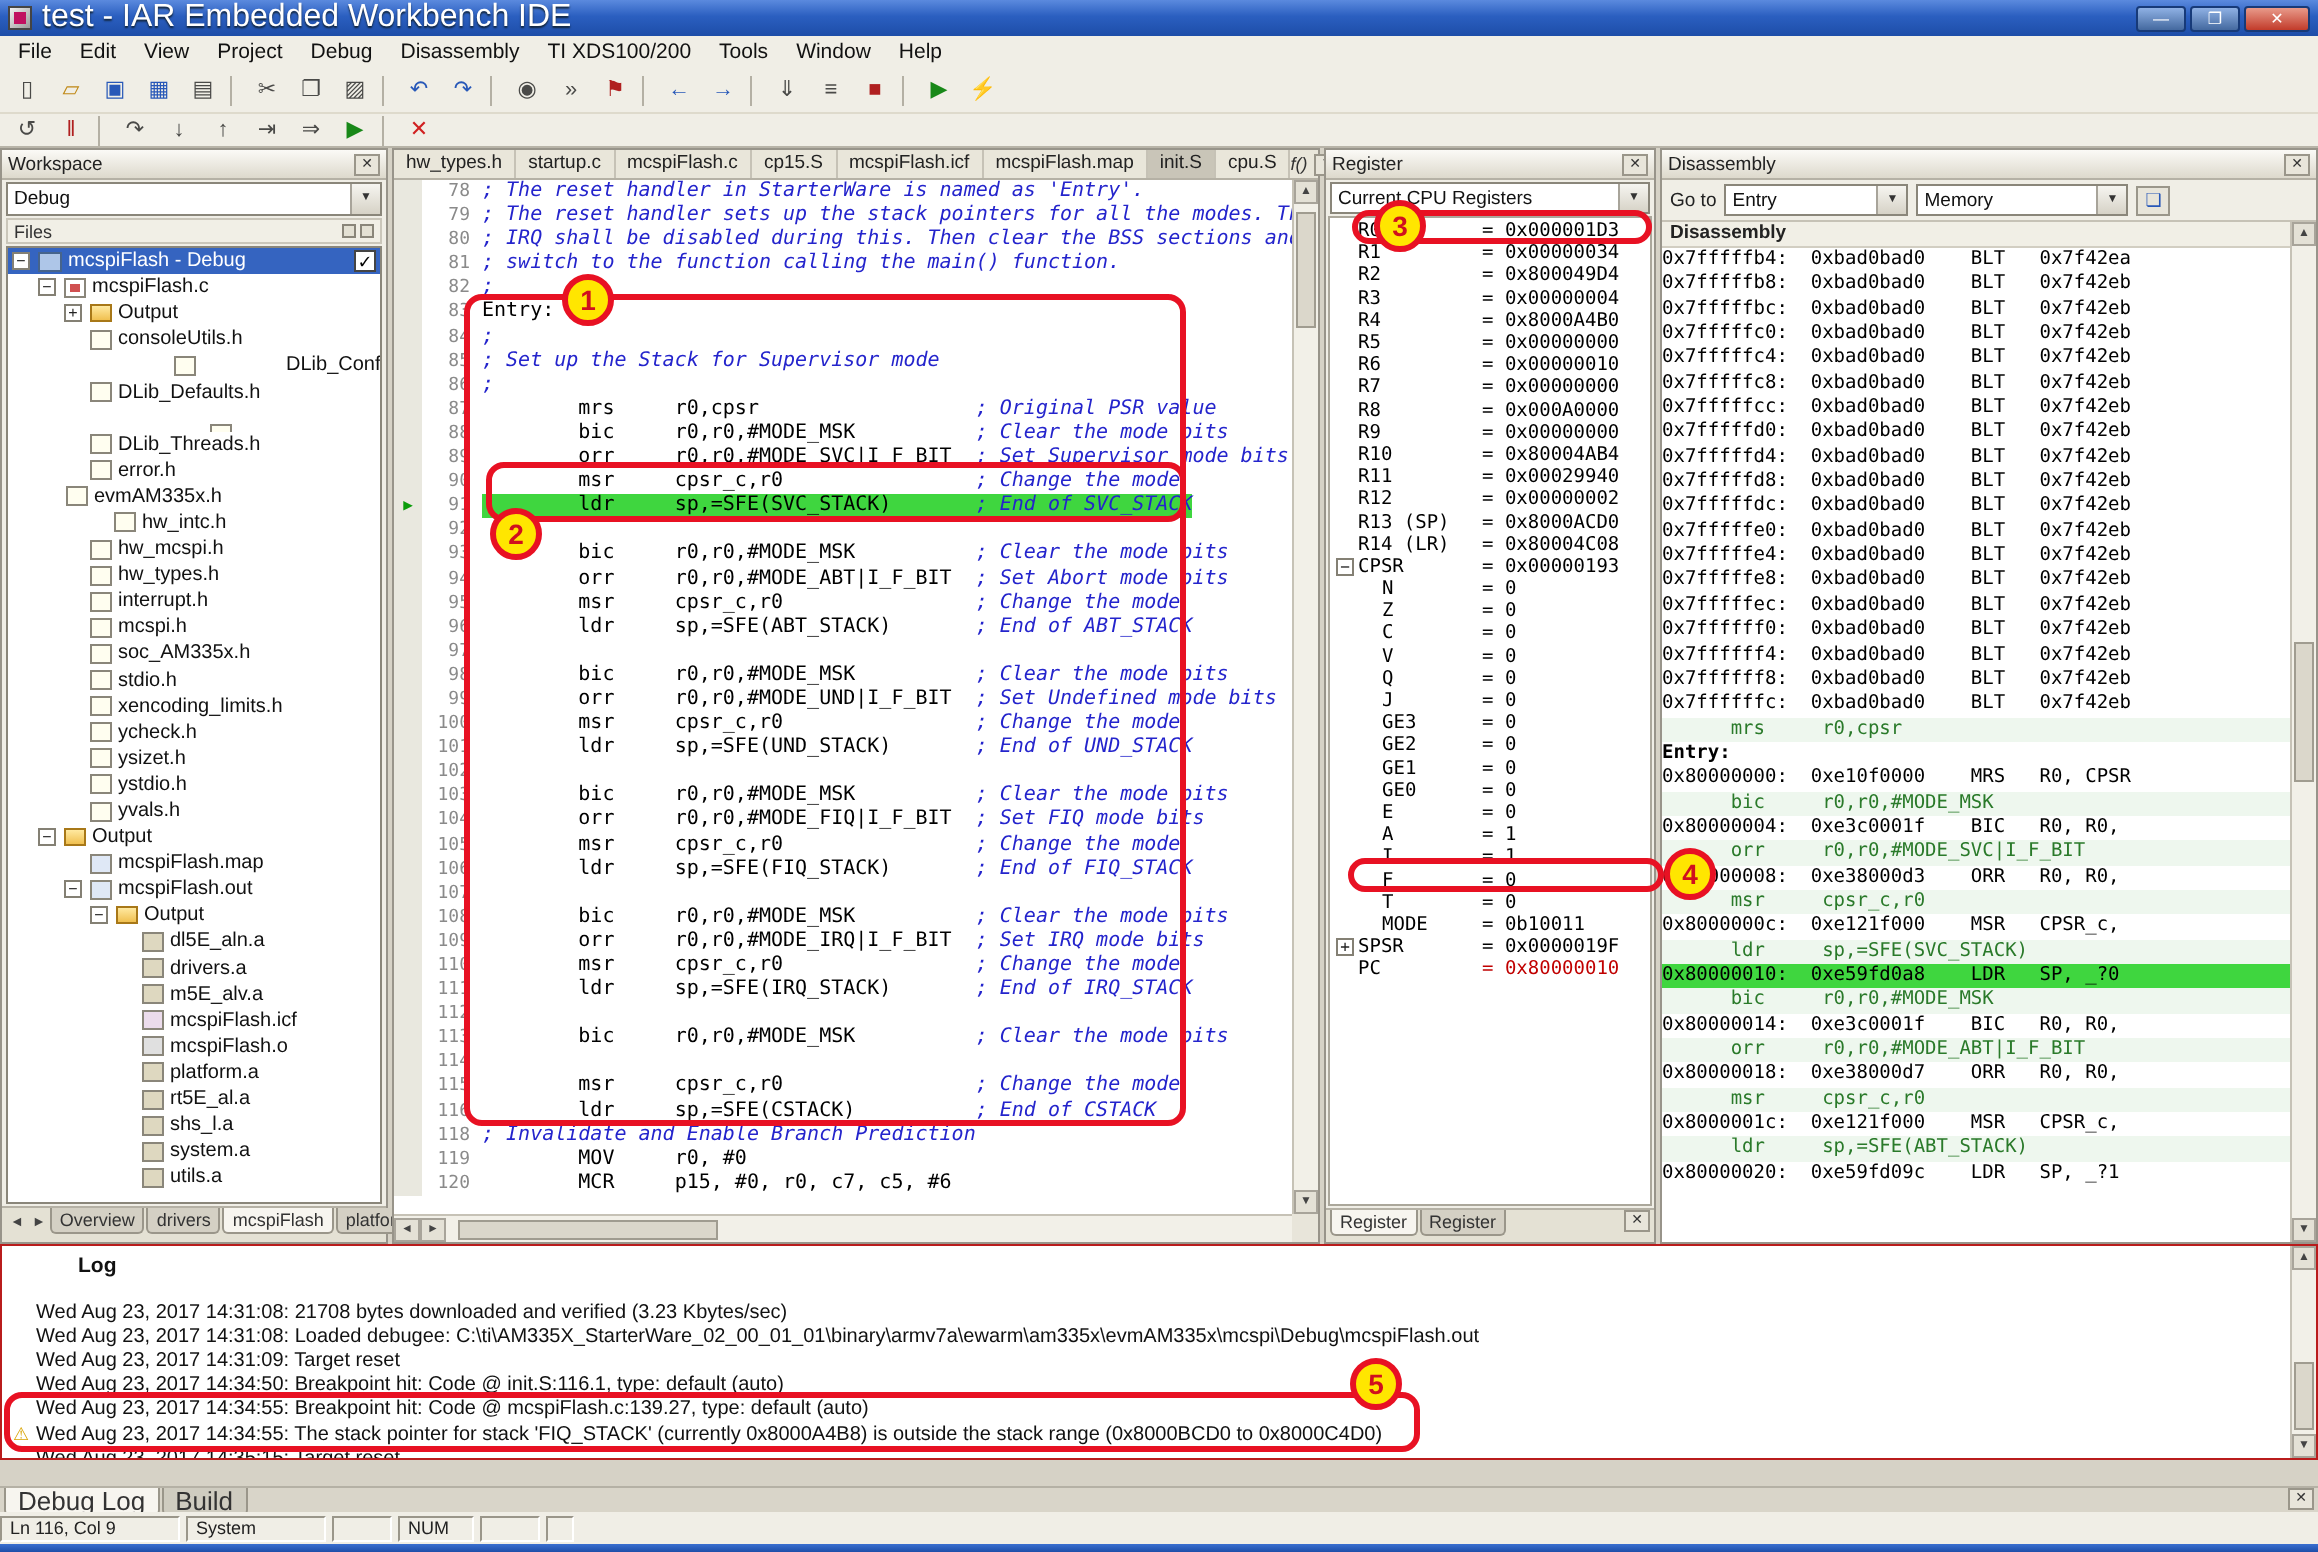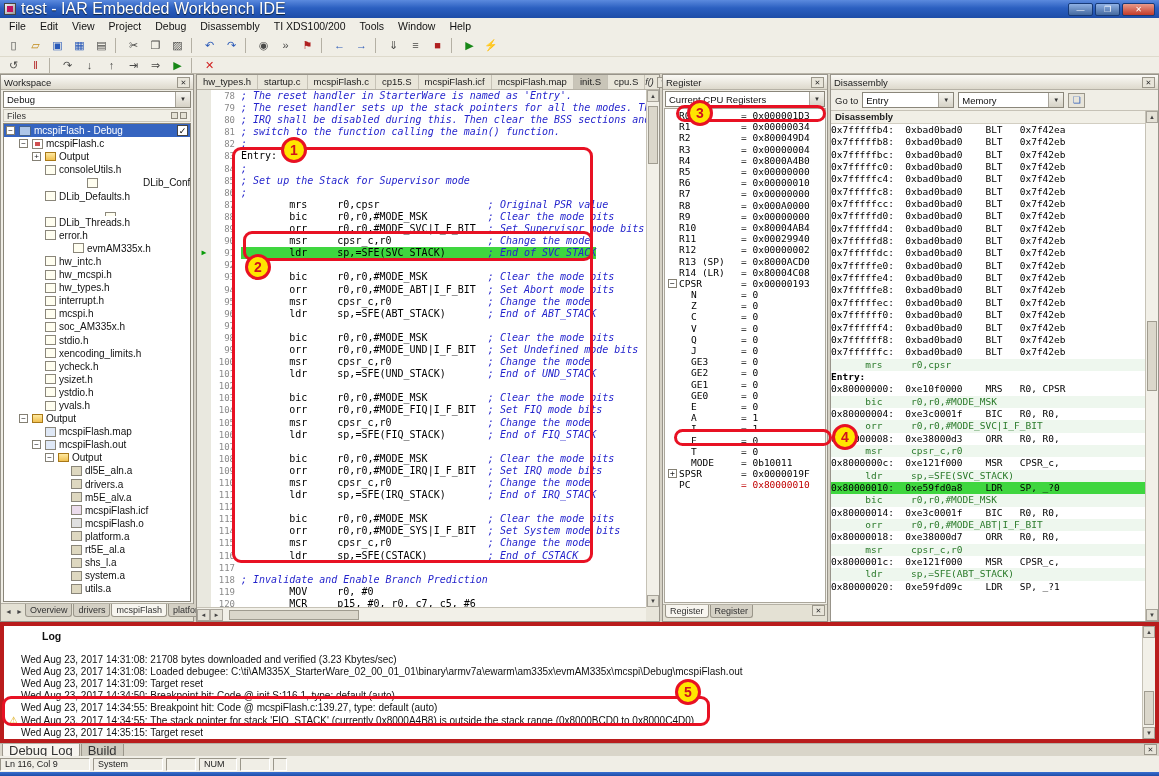--- a/index.html
+++ b/index.html
@@ -104,21 +104,21 @@
 .dis-mem{width:106px;height:16px}
 .dis-colhdr{position:absolute;top:36px;left:0;right:0;height:13px;background:#f1efe6;border-bottom:1px solid #d2cec2;font-size:9.5px;font-weight:bold;padding-left:4px;color:#222}
 .dis-rows{position:absolute;top:49px;left:0;right:13px;bottom:0;background:#fff;overflow:hidden}
 .drow{height:12.35px;line-height:12.35px;font-family:"DejaVu Sans Mono",monospace;font-size:9.5px;white-space:pre;color:#000}
 .drow.src{color:#2a7a2a;background:#eef7ee}
 .drow.lbl{font-weight:bold}
 .drow.cur{background:#3fd63f;color:#000}
 #disasmpanel .vsb{top:36px;right:0;bottom:0}
 
 
-#logpanel{position:absolute;left:0;top:622px;width:1159px;height:121px;background:#fff;border:4px solid #b91c1c}
+#logpanel{position:absolute;left:0;top:622px;width:1159px;height:108px;background:#fff;border:1px solid #b91c1c}
 .log-title{position:absolute;left:38px;top:4px;font-size:10.5px;font-weight:bold;color:#111}
 .log-lines{position:absolute;left:2px;right:15px;top:27px;bottom:0;overflow:hidden}
 .lrow{height:12.2px;display:flex;align-items:center;font-size:10px;color:#111;white-space:nowrap;overflow:hidden}
 .lic{width:15px;flex:none;text-align:center;font-size:9px;color:#d9a300}
 #logpanel .vsb{top:0;right:0;bottom:0}
 
 
 #bottombar{position:absolute;left:0;top:743px;width:100%;height:13px;background:#d9d5c9;border-top:1px solid #b5b1a5;display:flex;align-items:flex-start;padding-left:2px}
 .btab{font-size:13px;padding:1px 6px;line-height:11px;border:1px solid #9a968a;border-top:none;background:#cfccc0;border-radius:0 0 3px 3px;margin-right:1px;color:#333}
 .btab.active{background:#f7f5ef}
@@ -314,26 +314,26 @@
       <div class="trow" style="padding-left: 28px;">
         <span class="texp hid"></span>
         <span class="fi hfile"></span>
         <span class="tlabel">DLib_Threads.h</span>
       </div>
       <div class="trow" style="padding-left: 28px;">
         <span class="texp hid"></span>
         <span class="fi hfile"></span>
         <span class="tlabel">error.h</span>
       </div>
-      <div class="trow" style="padding-left: 36px; margin-left: 20px;">
+      <div class="trow" style="padding-left: 16px;">
         <span class="texp hid"></span>
         <span class="fi hfile"></span>
         <span class="tlabel">evmAM335x.h</span>
       </div>
-      <div class="trow" style="padding-left: 28px;">
+      <div class="trow" style="padding-left: 40px;">
         <span class="texp hid"></span>
         <span class="fi hfile"></span>
         <span class="tlabel">hw_intc.h</span>
       </div>
       <div class="trow" style="padding-left: 28px;">
         <span class="texp hid"></span>
         <span class="fi hfile"></span>
         <span class="tlabel">hw_mcspi.h</span>
       </div>
       <div class="trow" style="padding-left: 28px;">
@@ -517,24 +517,23 @@
       <div class="eline"><span class="egut"></span><span class="enum">104</span><span class="ecode"><span class="src">        orr     r0,r0,#MODE_FIQ|I_F_BIT  </span><span class="cmt">; Set FIQ mode bits</span></span></div>
       <div class="eline"><span class="egut"></span><span class="enum">105</span><span class="ecode"><span class="src">        msr     cpsr_c,r0                </span><span class="cmt">; Change the mode</span></span></div>
       <div class="eline"><span class="egut"></span><span class="enum">106</span><span class="ecode"><span class="src">        ldr     sp,=SFE(FIQ_STACK)       </span><span class="cmt">; End of FIQ_STACK</span></span></div>
       <div class="eline"><span class="egut"></span><span class="enum">107</span><span class="ecode"></span></div>
       <div class="eline"><span class="egut"></span><span class="enum">108</span><span class="ecode"><span class="src">        bic     r0,r0,#MODE_MSK          </span><span class="cmt">; Clear the mode bits</span></span></div>
       <div class="eline"><span class="egut"></span><span class="enum">109</span><span class="ecode"><span class="src">        orr     r0,r0,#MODE_IRQ|I_F_BIT  </span><span class="cmt">; Set IRQ mode bits</span></span></div>
       <div class="eline"><span class="egut"></span><span class="enum">110</span><span class="ecode"><span class="src">        msr     cpsr_c,r0                </span><span class="cmt">; Change the mode</span></span></div>
       <div class="eline"><span class="egut"></span><span class="enum">111</span><span class="ecode"><span class="src">        ldr     sp,=SFE(IRQ_STACK)       </span><span class="cmt">; End of IRQ_STACK</span></span></div>
       <div class="eline"><span class="egut"></span><span class="enum">112</span><span class="ecode"></span></div>
       <div class="eline"><span class="egut"></span><span class="enum">113</span><span class="ecode"><span class="src">        bic     r0,r0,#MODE_MSK          </span><span class="cmt">; Clear the mode bits</span></span></div>
-      <div class="eline"><span class="egut"></span><span class="enum">114</span><span class="ecode"><span class="src">        orr     r0,r0,#MODE_SYS|I_F_BIT  </span><span class="cmt">; Set System mode bits</span></span></div>
+      <div class="eline"><span class="egut"></span><span class="enum">114</span></div>
       <div class="eline"><span class="egut"></span><span class="enum">115</span><span class="ecode"><span class="src">        msr     cpsr_c,r0                </span><span class="cmt">; Change the mode</span></span></div>
       <div class="eline"><span class="egut"></span><span class="enum">116</span><span class="ecode"><span class="src">        ldr     sp,=SFE(CSTACK)          </span><span class="cmt">; End of CSTACK</span></span></div>
-      <div class="eline"><span class="egut"></span><span class="enum">117</span><span class="ecode"></span></div>
       <div class="eline"><span class="egut"></span><span class="enum">118</span><span class="ecode"><span class="cmt">; Invalidate and Enable Branch Prediction</span></span></div>
       <div class="eline"><span class="egut"></span><span class="enum">119</span><span class="ecode"><span class="src">        MOV     r0, #0</span></span></div>
       <div class="eline"><span class="egut"></span><span class="enum">120</span><span class="ecode"><span class="src">        MCR     p15, #0, r0, c7, c5, #6</span></span></div>
     </div>
   <div class="vsb">
     <div class="sbtn">▲</div>
     <div class="sthumb" style="top:16px;height:58px"></div>
     <div class="sbtn down">▼</div>
   </div>
   <div class="hsb">

